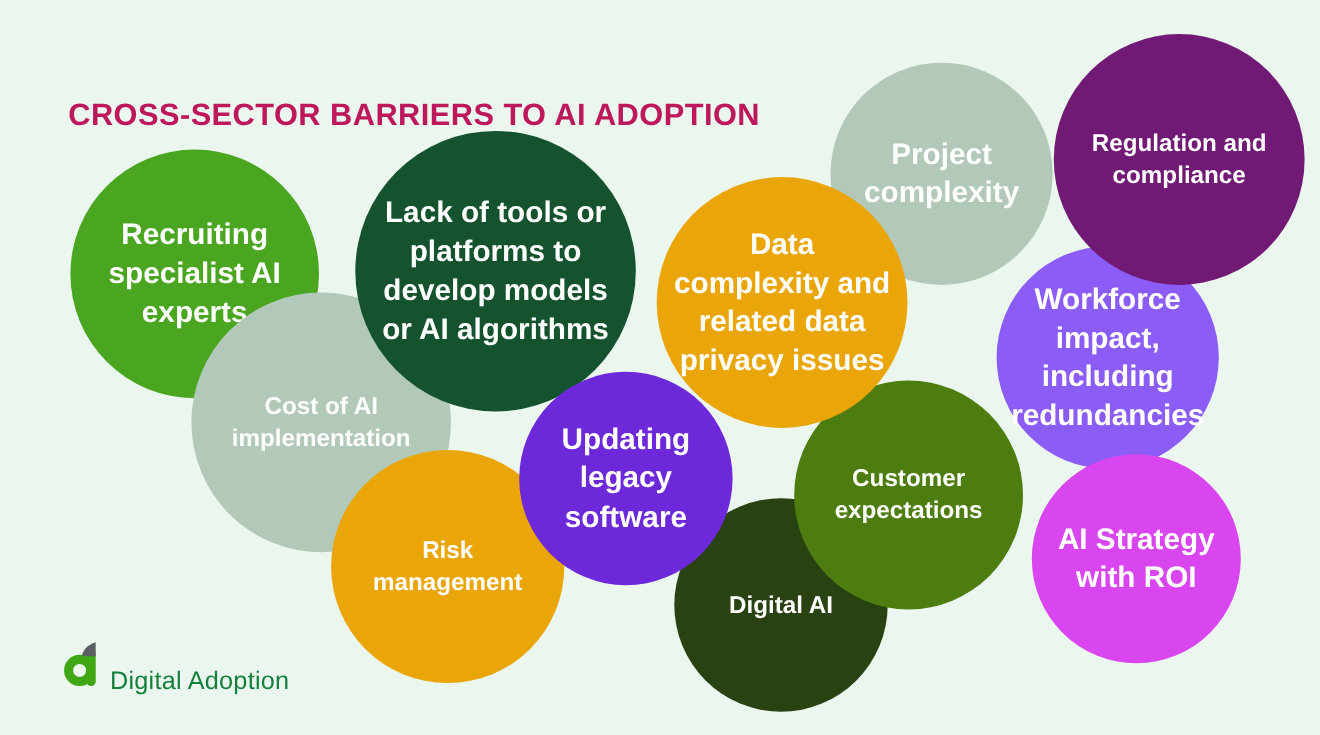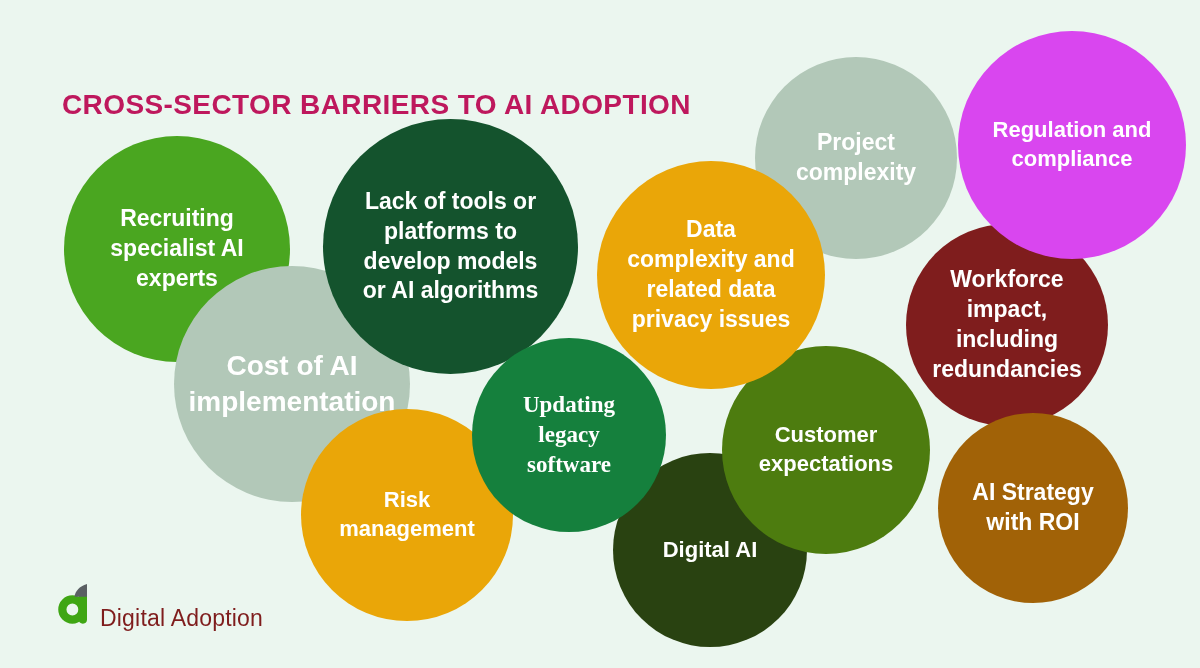--- a/index.html
+++ b/index.html
@@ -11,43 +11,43 @@
   .stage{position:absolute;inset:0;}
   .page-title{
     position:absolute;left:62px;top:70px;
     font-size:28px;font-weight:700;letter-spacing:.4px;
     color:#4e4e4e;
   }
   .bubble{
     position:absolute;border-radius:50%;
     display:flex;align-items:center;justify-content:center;
     text-align:center;color:#fff;font-weight:700;
-    font-size:23px;line-height:1.3;
+    font-size:27px;line-height:1.3;
     white-space:pre-line;
   }
   
   .c-recruiting{left:64px;top:136px;width:226px;height:226px;z-index:1;align-items:center;}
-  .c-cost{left:174px;top:266px;width:236px;height:236px;z-index:2;font-size:28px;}
+  .c-cost{left:174px;top:266px;width:236px;height:236px;z-index:2;font-size:22px;}
   .c-lack{left:323px;top:119px;width:255px;height:255px;z-index:3;}
   .c-data{left:597px;top:161px;width:228px;height:228px;z-index:4;}
   .c-project{left:755px;top:57px;width:202px;height:202px;z-index:1;}
   .c-regulation{left:958px;top:31px;width:228px;height:228px;z-index:3;font-size:22px;}
   .c-workforce{left:906px;top:224px;width:202px;height:202px;z-index:2;}
   .c-updating{left:472px;top:338px;width:194px;height:194px;z-index:4;}
   .c-customer{left:722px;top:346px;width:208px;height:208px;z-index:3;font-size:22px;}
   .c-risk{left:301px;top:409px;width:212px;height:212px;z-index:3;font-size:22px;text-align:center;}
   .c-shadow{left:613px;top:453px;width:194px;height:194px;z-index:2;font-size:22px;}
   .c-aistrategy{left:938px;top:413px;width:190px;height:190px;z-index:3;}
 
   .logo{
     position:absolute;left:58px;top:576px;
     display:flex;align-items:center;gap:5px;
   }
   .logo svg{display:block;}
-  .logo-text{font-size:23px;color:#7f1d1d;letter-spacing:.2px;margin-top:29px;}
+  .logo-text{font-size:23px;color:#15803d;letter-spacing:.2px;margin-top:29px;}
 </style>
 </head>
 <body style="background: rgb(235, 246, 239);">
 
 <div class="stage">
 
   <h1 class="page-title" style="color: #be185d;">CROSS-SECTOR BARRIERS TO AI ADOPTION</h1>
 
   <div class="bubble c-recruiting" style="background: rgb(74, 166, 32);">
     <span>Recruiting
@@ -72,53 +72,53 @@
 complexity and
 related data
 privacy issues</span>
   </div>
 
   <div class="bubble c-project" style="background: rgb(178, 200, 184);">
     <span>Project
 complexity</span>
   </div>
 
-  <div class="bubble c-regulation" style="background: #d946ef;">
+  <div class="bubble c-regulation" style="background: #701a75;">
     <span>Regulation and
 compliance</span>
   </div>
 
-  <div class="bubble c-workforce" style="background: #7f1d1d;">
+  <div class="bubble c-workforce" style="background: #8b5cf6;">
     <span>Workforce
 impact,
 including
 redundancies</span>
   </div>
 
-  <div class="bubble c-updating" style="background: #15803d; font-family: Liberation Serif, serif;">
+  <div class="bubble c-updating" style="background: #6d28d9;">
     <span>Updating
 legacy
 software</span>
   </div>
 
   <div class="bubble c-customer" style="background: #4d7c0f;">
     <span>Customer
 expectations</span>
   </div>
 
   <div class="bubble c-risk" style="background: rgb(234, 166, 8);">
     <span>Risk
 management</span>
   </div>
 
   <div class="bubble c-shadow" style="background: rgb(41, 66, 17);">
     <span>Digital AI</span>
   </div>
 
-  <div class="bubble c-aistrategy" style="background: #a16207;">
+  <div class="bubble c-aistrategy" style="background: #d946ef;">
     <span>AI Strategy
 with ROI</span>
   </div>
 
   <div class="logo">
     <span>
       <svg width="37" height="42" viewBox="0 0 40 46" aria-hidden="true">
         <circle cx="15.5" cy="29" r="11" fill="none" stroke-width="9" stroke="#3fa614"></circle>
         <line x1="27" y1="13" x2="27" y2="40" stroke-width="9" stroke-linecap="round" stroke="#3fa614"></line>
         <path d="M31.5 1 C 23 3.5, 18.5 9, 17.8 15 L 31.5 15 Z" fill="#5a5f63"></path>

